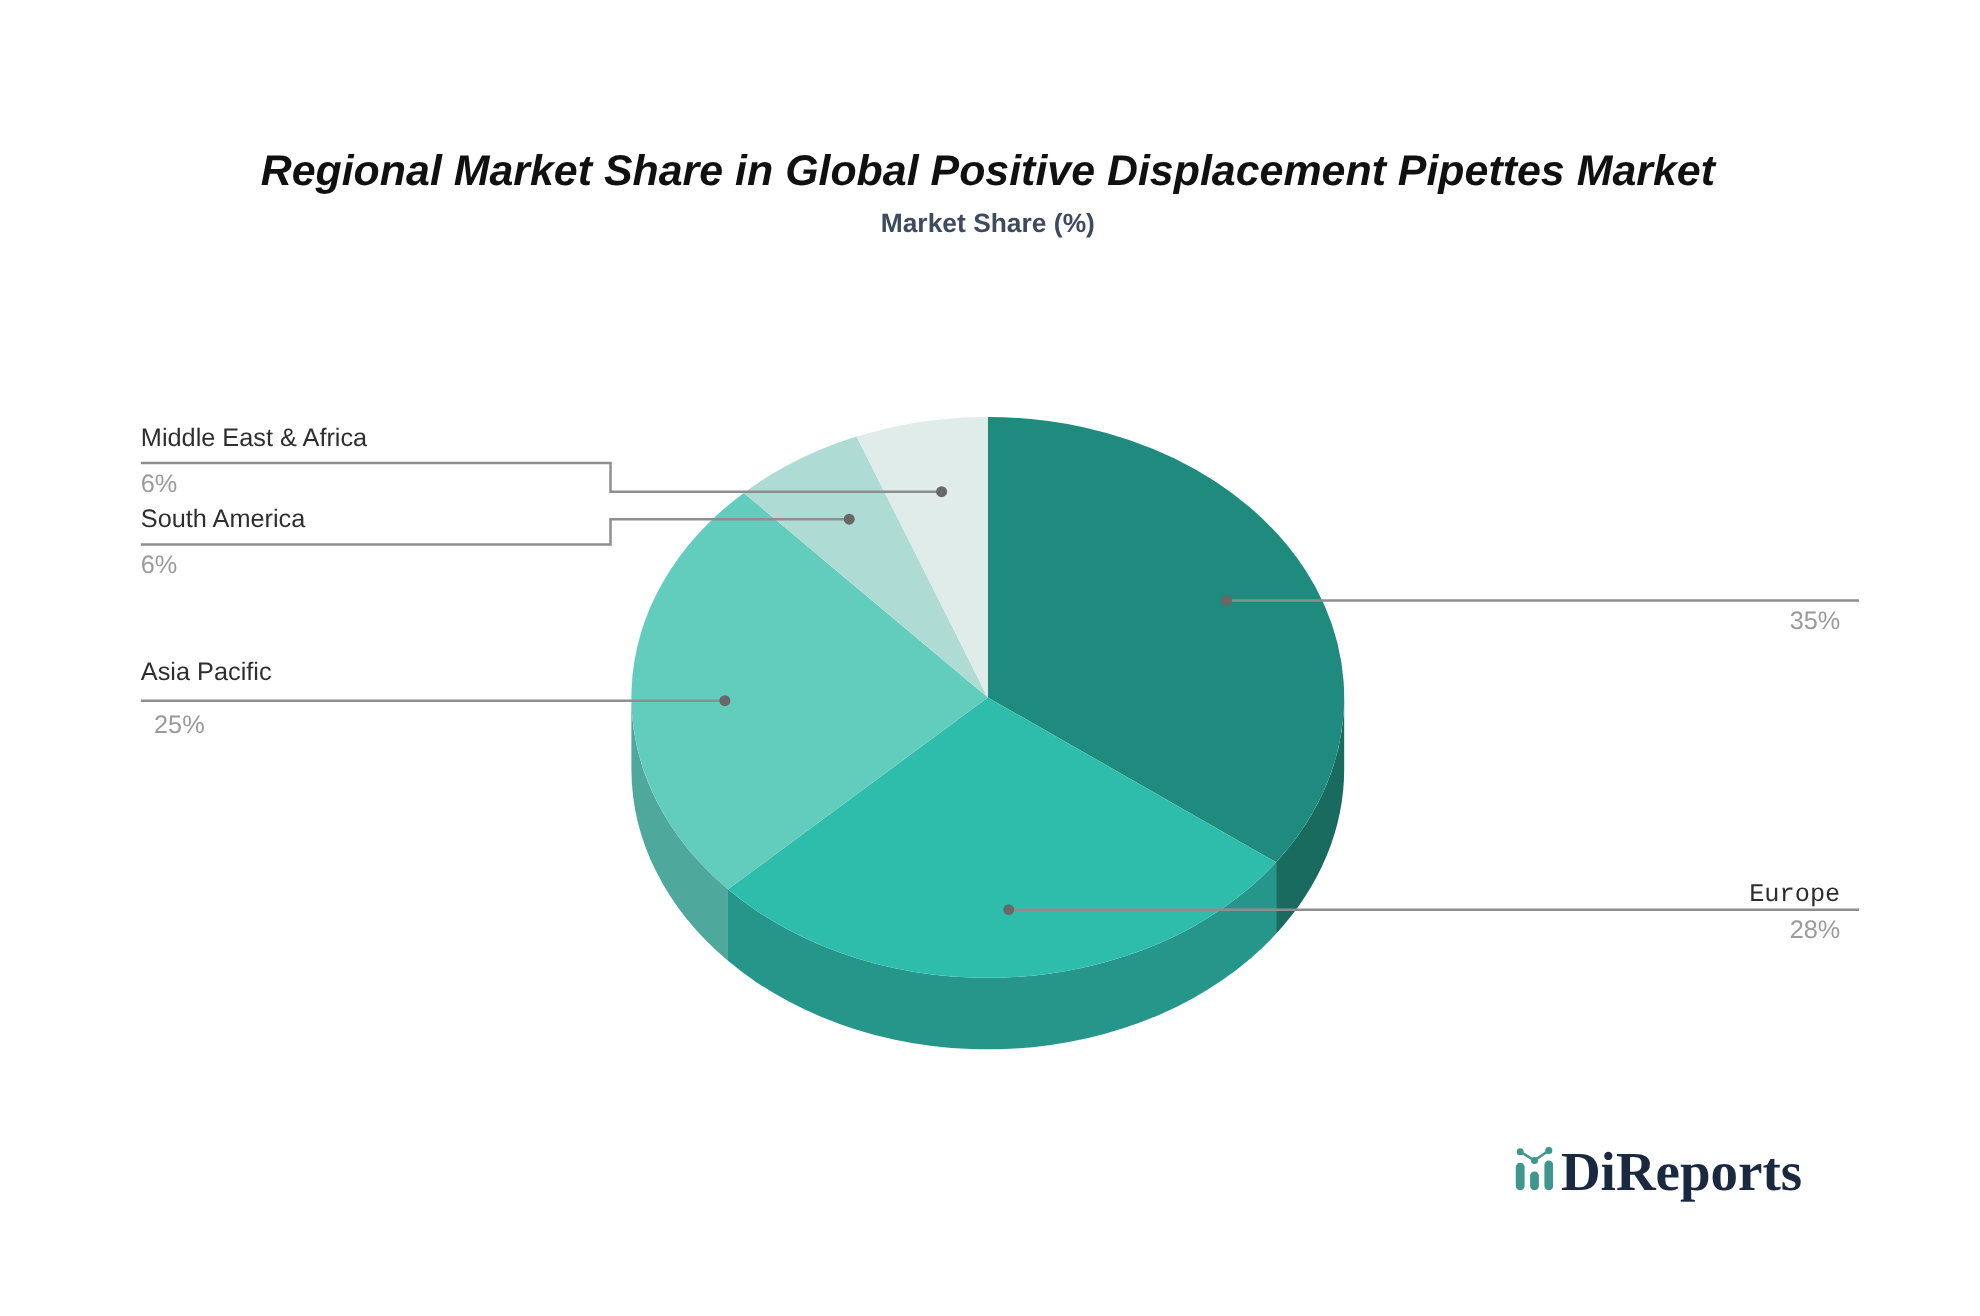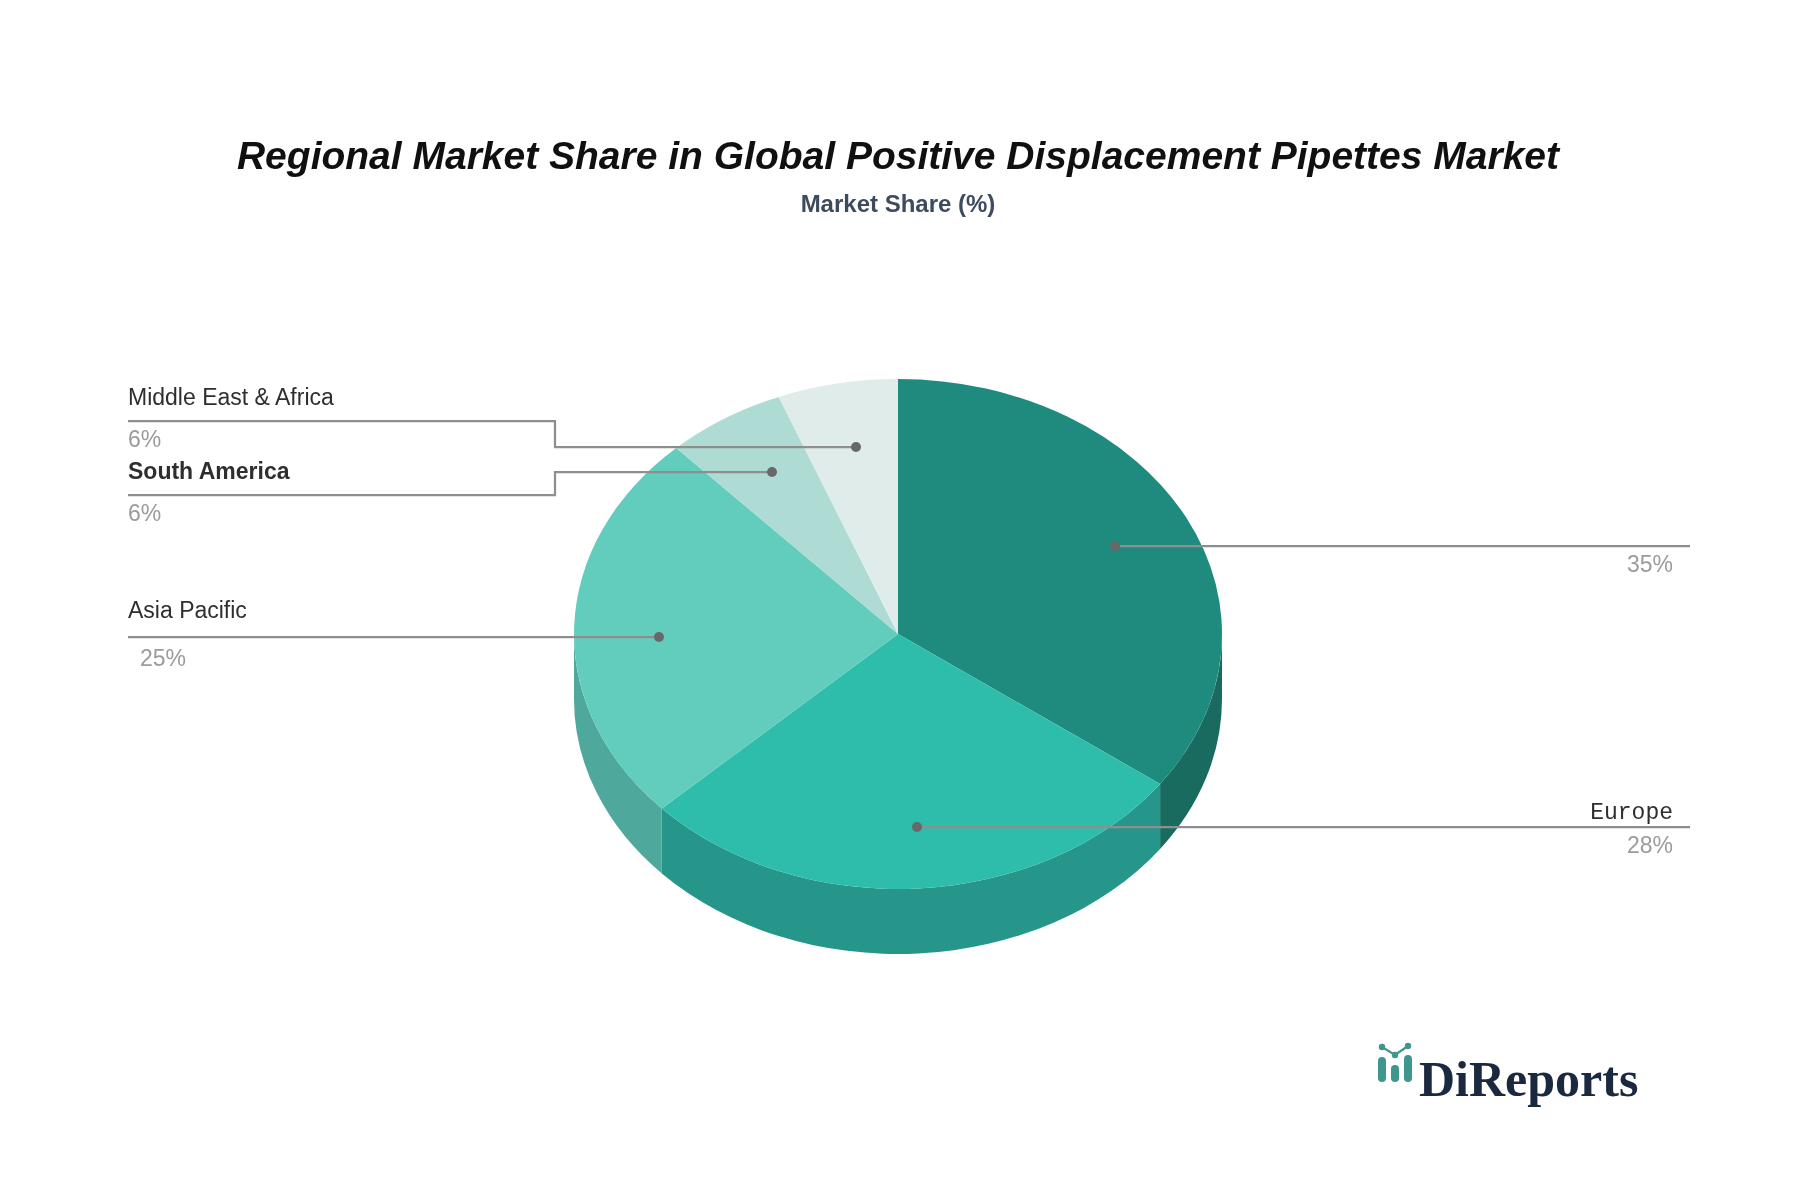--- a/index.html
+++ b/index.html
@@ -27,36 +27,36 @@
     position:absolute;
     font-size:23px;color:#2e2e2e;white-space:nowrap;
   }
   .cat-value{
     position:absolute;
     font-size:23px;color:#9b9b9b;white-space:nowrap;
   }
   .right-align{text-align:right;width:400px;}
   .pos-mea-label{left:128px;top:384px;}
   .pos-mea-value{left:128px;top:426px;}
-  .pos-sa-label{left:128px;top:458px;font-weight:bold;}
+  .pos-sa-label{left:128px;top:458px;}
   .pos-sa-value{left:128px;top:500px;}
   .pos-ap-label{left:128px;top:597px;}
   .pos-ap-value{left:128px;top:645px;margin-left:12px;}
   .pos-na-label{right:127px;top:508px;}
   .pos-na-value{right:127px;top:551px;}
   .pos-eu-label{right:127px;top:800px;font-family:Liberation Mono, monospace;}
   .pos-eu-value{right:127px;top:832px;}
   .brand{
     position:absolute;left:1374px;top:1040px;
     display:flex;align-items:flex-start;
   }
   .brand-text{
     font-family:"Liberation Serif", serif;
     font-weight:bold;font-size:50px;line-height:1;
-    color:#1b2940;margin-left:7px;margin-top:14px;
+    color:#1b2940;margin-left:7px;margin-top:0;
     white-space:nowrap;
   }
 </style>
 </head>
 <body>
 
 <div class="canvas">
 
   <div class="chart-title">Regional Market Share in Global Positive Displacement Pipettes Market</div>
   <div class="chart-subtitle">Market Share (%)</div>

